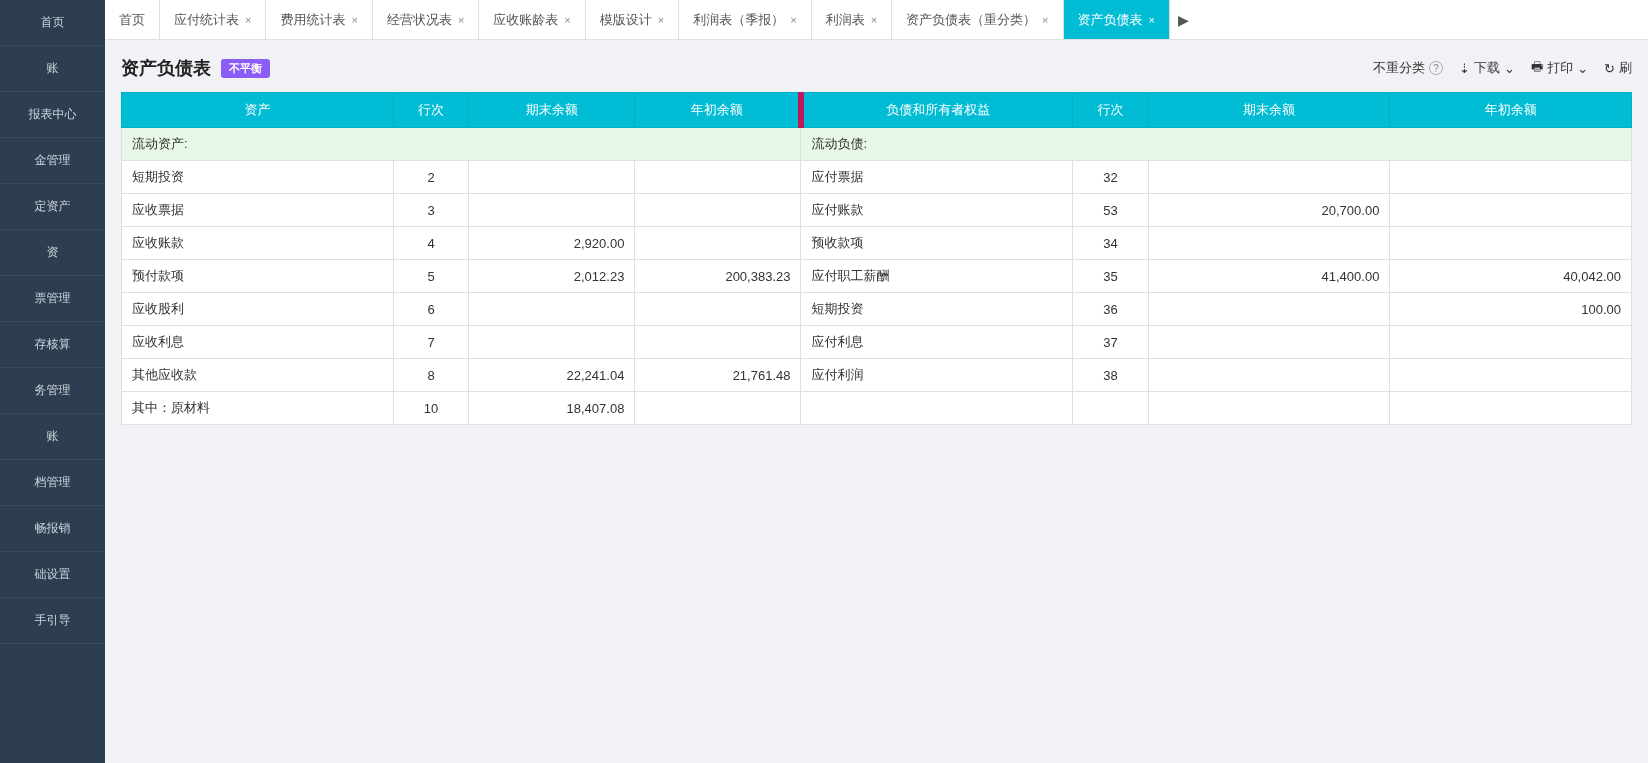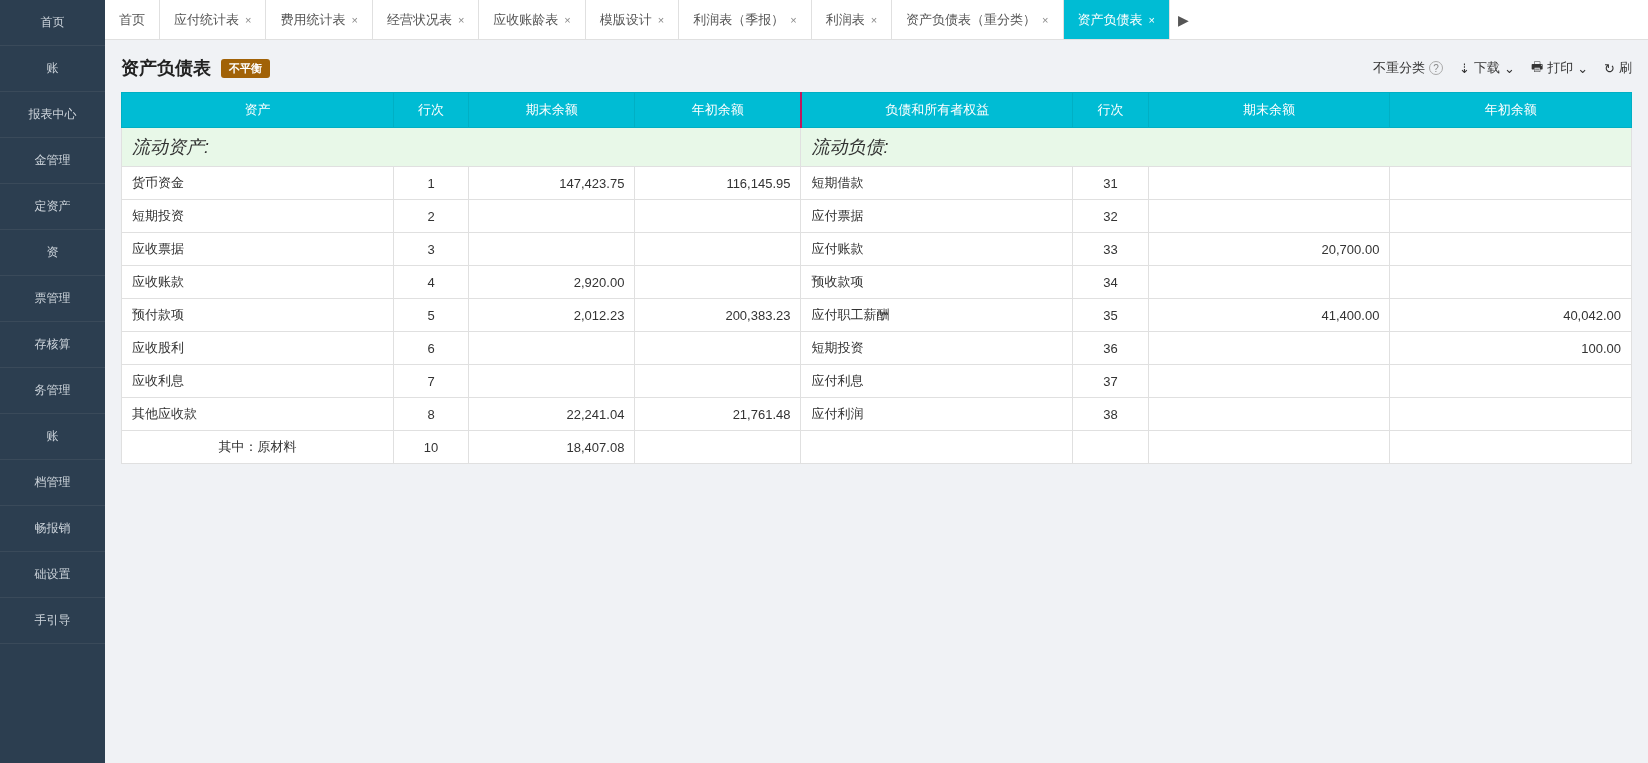--- a/index.html
+++ b/index.html
@@ -95,21 +95,21 @@
       display: flex;
       align-items: center;
       gap: 10px;
     }
     .page-title {
       font-size: 18px;
       font-weight: bold;
       color: #222;
     }
     .badge-unbalanced {
-      background: #a16207;
+      background: #8b5cf6;
       color: #fff;
       font-size: 11px;
       padding: 2px 8px;
       border-radius: 3px;
       font-weight: bold;
     }
     .toolbar-right {
       display: flex;
       align-items: center;
       gap: 16px;
@@ -142,25 +142,24 @@
     }
     .report-table td {
       padding: 7px 10px;
       border: 1px solid #e0e0e0;
       font-size: 13px;
       color: #333;
     }
     .report-table tr.section-header td {
       background: #e8f8e8;
       color: #333;
-      font-size: 18px;
-      font-style: italic;
+      font-size: 13px;
     }
     .col-name { text-align: left; padding-left: 20px; }
-    .col-name-indent { text-align: center; padding-left: 40px; margin-left: 23px; }
+    .col-name-indent { text-align: left; padding-left: 40px; margin-left: 23px; }
     .col-seq { text-align: center; color: #e67e22; }
     .col-amount { text-align: right; }
     .divider-col { border-left: 2px solid #b0d8e0; }
   </style>
 </head>
 <body>
 
 <div class="sidebar">
   <div class="sidebar-item">
     <span>首页</span>
@@ -280,58 +279,48 @@
       </div>
     </div>
 
     <table class="report-table">
       <thead>
         <tr>
           <th style="width:18%;">资产</th>
           <th style="width:5%;">行次</th>
           <th style="width:11%;">期末余额</th>
           <th style="width:11%;">年初余额</th>
-          <th style="width:18%; border-left:2px solid #be185d;">负债和所有者权益</th>
+          <th style="width:18%; border-left:6px solid #be185d;">负债和所有者权益</th>
           <th style="width:5%;">行次</th>
           <th style="width:16%;">期末余额</th>
           <th style="width:16%;">年初余额</th>
         </tr>
       </thead>
       <tbody id="table-body">
       <tr class="section-header">
       <td class="col-name" colspan="4">流动资产:</td>
       <td class="col-name divider-col" colspan="4">流动负债:</td>
     </tr>
           <tr>
-      <td class="col-name">货币资金</td>
-      <td class="col-seq">1</td>
-      <td class="col-amount">147,423.75</td>
-      <td class="col-amount">116,145.95</td>
-      <td class="col-name divider-col">短期借款</td>
-      <td class="col-seq">31</td>
-      <td class="col-amount"></td>
-      <td class="col-amount"></td>
-    </tr>
-          <tr>
       <td class="col-name">短期投资</td>
       <td class="col-seq">2</td>
       <td class="col-amount"></td>
       <td class="col-amount"></td>
       <td class="col-name divider-col">应付票据</td>
       <td class="col-seq">32</td>
       <td class="col-amount"></td>
       <td class="col-amount"></td>
     </tr>
           <tr>
       <td class="col-name">应收票据</td>
       <td class="col-seq">3</td>
       <td class="col-amount"></td>
       <td class="col-amount"></td>
       <td class="col-name divider-col">应付账款</td>
-      <td class="col-seq">33</td>
+      <td class="col-seq">53</td>
       <td class="col-amount">20,700.00</td>
       <td class="col-amount"></td>
     </tr>
           <tr>
       <td class="col-name">应收账款</td>
       <td class="col-seq">4</td>
       <td class="col-amount">2,920.00</td>
       <td class="col-amount"></td>
       <td class="col-name divider-col">预收款项</td>
       <td class="col-seq">34</td>

